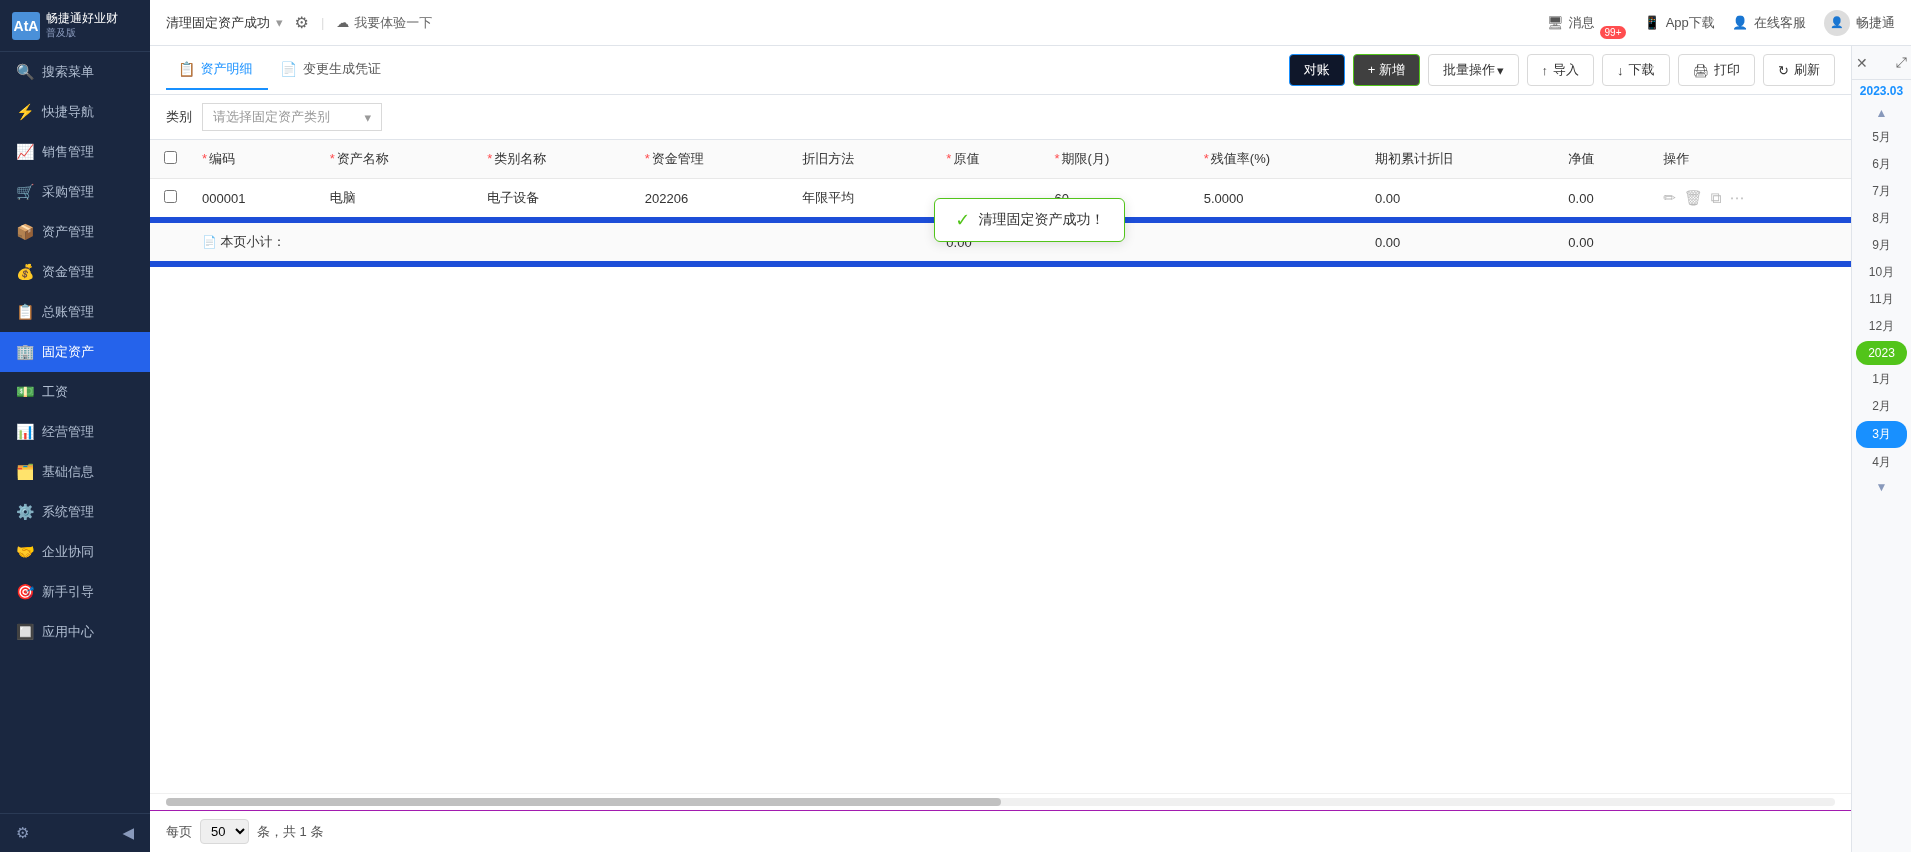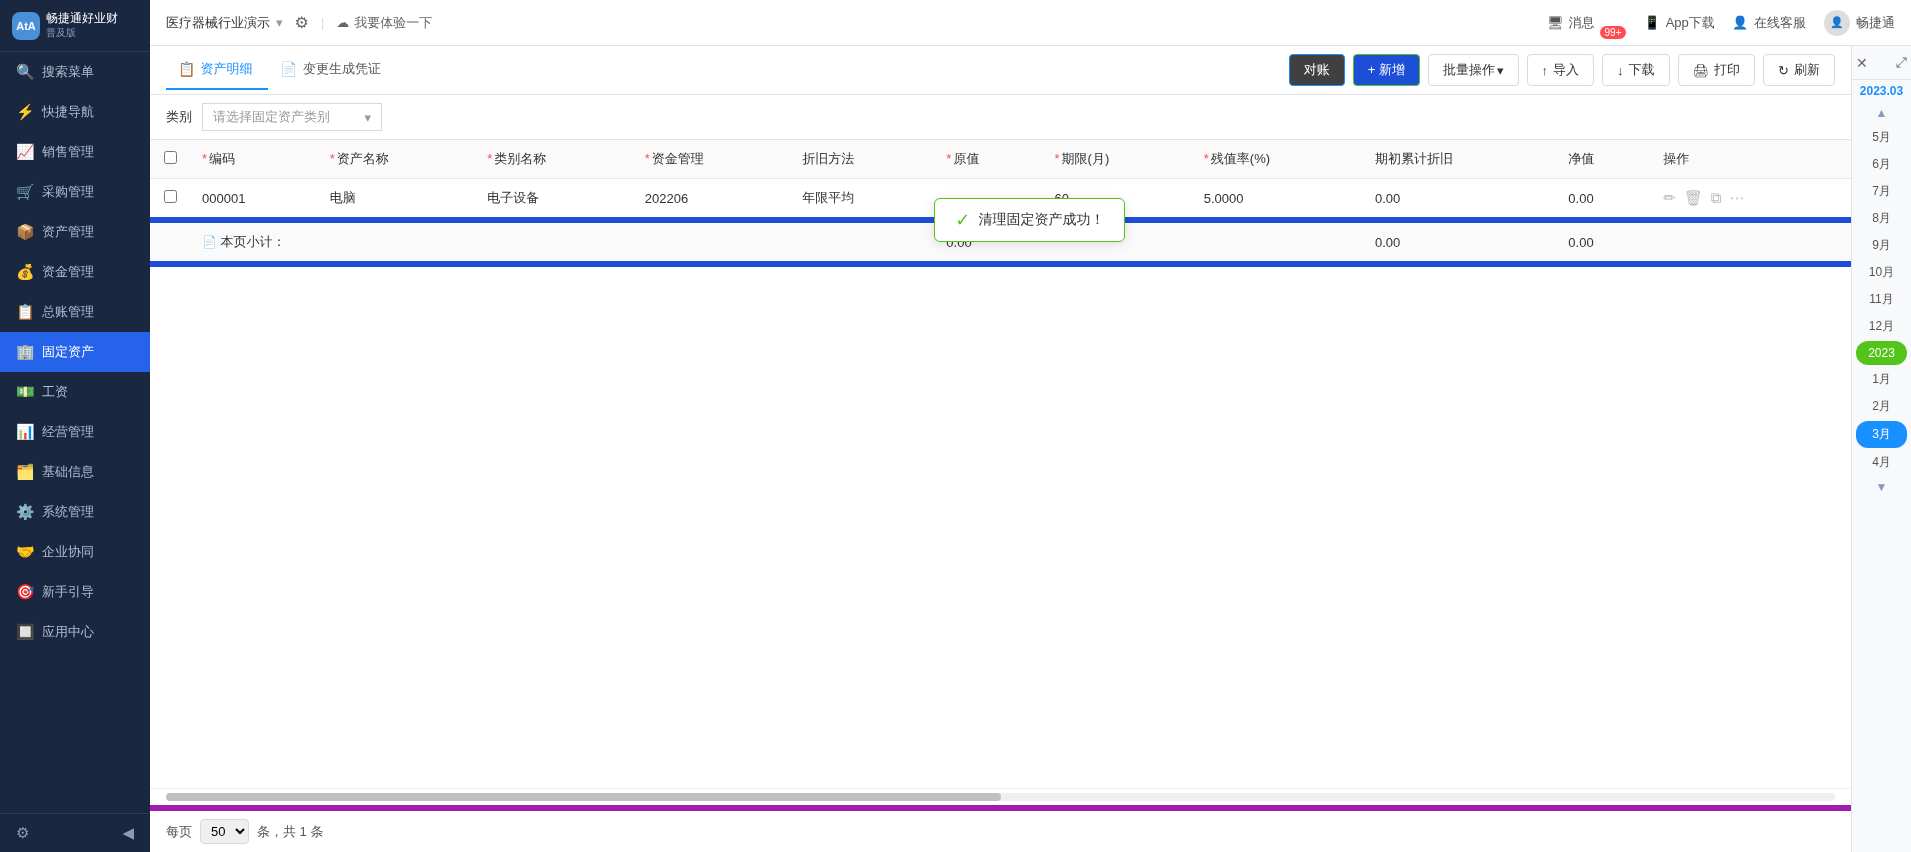--- a/index.html
+++ b/index.html
@@ -19,23 +19,23 @@
       background: #1a2740;
       border-bottom: 1px solid #2a3a55;
       display: flex;
       align-items: center;
       gap: 6px;
       min-height: 52px;
     }
     .sidebar-logo-icon {
       width: 28px; height: 28px;
       background: #4a90d9;
-      border-radius: 8px;
+      border-radius: 3px;
       display: flex; align-items: center; justify-content: center;
-      color: white; font-size: 11px; font-weight: bold;
+      color: white; font-size: 14px; font-weight: bold;
     }
     .sidebar-logo-text { color: #fff; font-size: 12px; line-height: 1.3; }
     .sidebar-logo-sub { color: #8899bb; font-size: 10px; }
     .sidebar-scroll { flex: 1; overflow-y: auto; overflow-x: hidden; }
     .sidebar-scroll::-webkit-scrollbar { width: 3px; }
     .sidebar-scroll::-webkit-scrollbar-thumb { background: #3a4a65; }
     .sidebar-nav-item {
       display: flex; align-items: center; gap: 8px;
       padding: 11px 16px;
       color: #b0bdd0;
@@ -154,22 +154,22 @@
     .sub-tab.active {
       color: #1890ff;
       border-bottom-color: #1890ff;
     }
     .sub-tab-icon { font-size: 14px; }
     .btn {
       padding: 6px 14px; border-radius: 4px; cursor: pointer;
       font-size: 13px; border: 1px solid #d9d9d9; background: #fff; color: #333;
       display: flex; align-items: center; gap: 5px;
     }
-    .btn-primary { background: #404040; color: #fff; border-color: #1890ff; text-align: right; }
-    .btn-green { background: #1d4ed8; color: #fff; border-color: #52c41a; }
+    .btn-primary { background: #0f172a; color: #fff; border-color: #1890ff; text-align: right; }
+    .btn-green { background: #404040; color: #fff; border-color: #52c41a; }
     .btn-dropdown { display: flex; align-items: center; gap: 2px; }
 
     
     .filter-bar {
       display: flex; align-items: center; gap: 10px;
       padding: 8px 16px;
       border-bottom: 1px solid #e0e4ea;
       flex-shrink: 0;
       background: #fff;
     }
@@ -215,21 +215,21 @@
       font-size: 14px;
       box-shadow: 0 2px 12px rgba(0,0,0,0.12);
       position: absolute;
     }
     .success-check { color: #52c41a; font-size: 18px; }
 
     
     .pagination-bar {
       display: flex; align-items: center; gap: 8px;
       padding: 8px 16px;
-      border-top: 6px solid #a21caf;
+      border-top: 1px solid #a21caf;
       background: #fff;
       flex-shrink: 0;
       font-size: 13px; color: #555;
     }
     .page-select {
       border: 1px solid #d9d9d9; border-radius: 4px;
       padding: 3px 6px; font-size: 13px;
     }
 
     
@@ -375,21 +375,21 @@
   <div class="sidebar-bottom">
     <span class="sidebar-bottom-icon">⚙</span>
     <span class="sidebar-bottom-icon">◀</span>
   </div>
 </div>
 
 <div class="main">
 
   <div class="top-header">
     <div class="company-select">
-      <span>医疗器械行业演示</span>
+      <span>清理固定资产成功</span>
       <span class="chevron">▾</span>
     </div>
     <span class="gear-btn">⚙</span>
     <span style="color:#ddd">|</span>
     <div class="experience-btn">
       <span>☁</span>
       <span>我要体验一下</span>
     </div>
     <div class="header-right">
       <div class="header-action">

